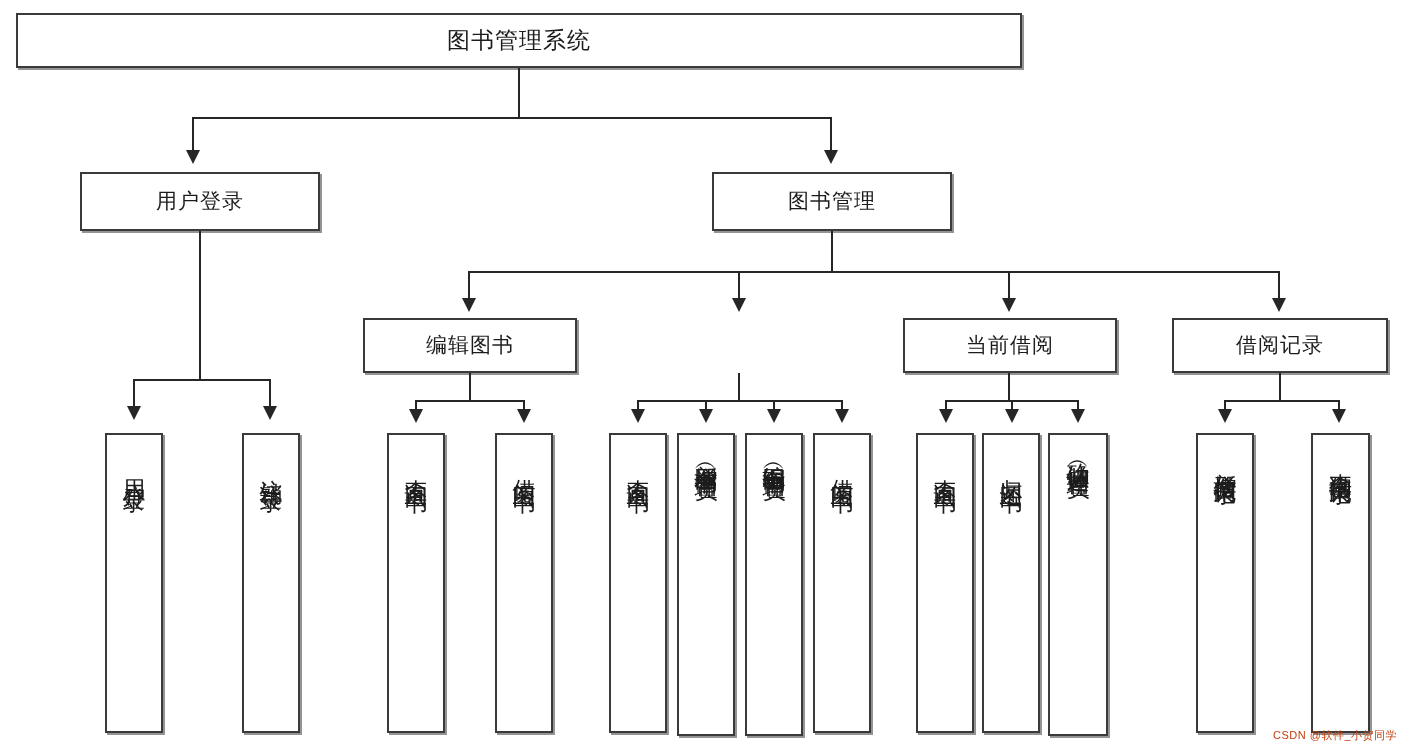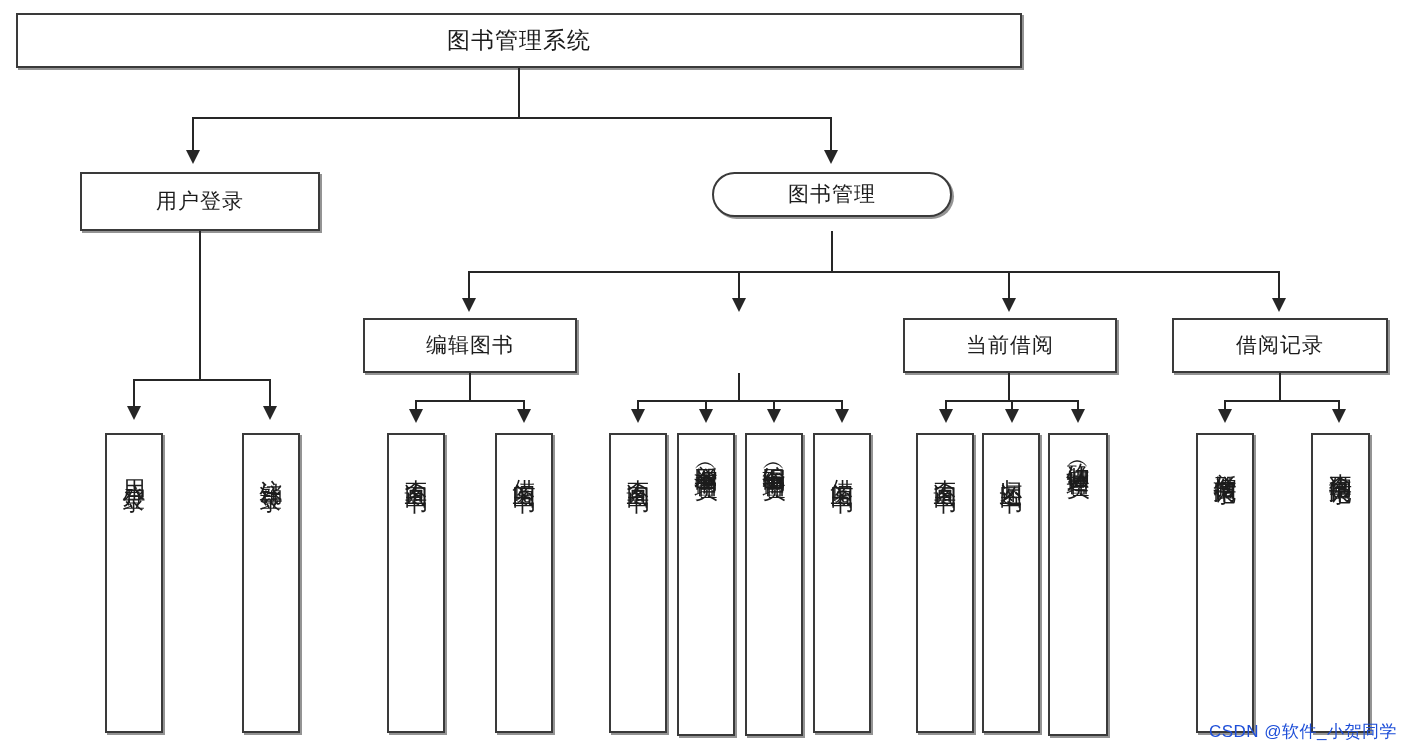--- a/index.html
+++ b/index.html
@@ -57,22 +57,22 @@
     white-space:nowrap;
   }
   .node.vert.tall .lbl{font-size:23px;letter-spacing:2px;}
 
   #title-node .lbl{font-size:23px;letter-spacing:1px;}
 
   
   #watermark{
     position:absolute;
     right:8px;bottom:4px;
-    font-size:17px;
-    color:#1d4ed8;
+    font-size:11px;
+    color:#c2410c;
     letter-spacing:.5px;
     white-space:nowrap;
     pointer-events:none;
   }
 </style>
 </head>
 <body>
 
 <div id="canvas">
 
@@ -86,21 +86,21 @@
 
   <div class="ln v" style="left:192px;top:117px;width:2px;height:36px;"></div>
   <div class="ln v" style="left:830px;top:117px;width:2px;height:36px;"></div>
   <div class="arrow" style="left:186px;top:150px;"></div>
   <div class="arrow" style="left:824px;top:150px;"></div>
 
   <div class="node" style="left:80px;top:172px;width:240px;height:59px;">
     <span class="lbl">用户登录</span>
   </div>
 
-  <div class="node" style="left:712px;top:172px;width:240px;height:45px;border-radius:24px;">
+  <div class="node" style="left:712px;top:172px;width:240px;height:59px;">
     <span class="lbl">图书管理</span>
   </div>
 
   <div class="ln v" style="left:199px;top:231px;width:2px;height:148px;"></div>
   <div class="ln h" style="left:133px;top:379px;width:138px;height:2px;"></div>
   <div class="ln v" style="left:133px;top:379px;width:2px;height:30px;"></div>
   <div class="ln v" style="left:269px;top:379px;width:2px;height:30px;"></div>
   <div class="arrow" style="left:127px;top:406px;"></div>
   <div class="arrow" style="left:263px;top:406px;"></div>
 

